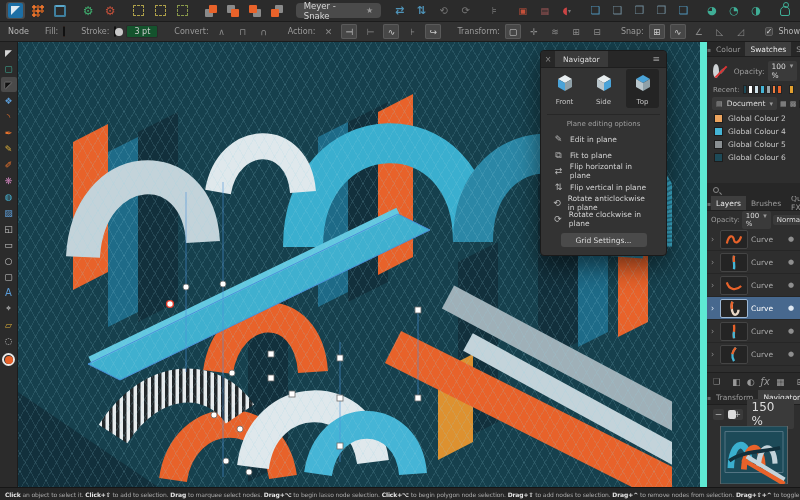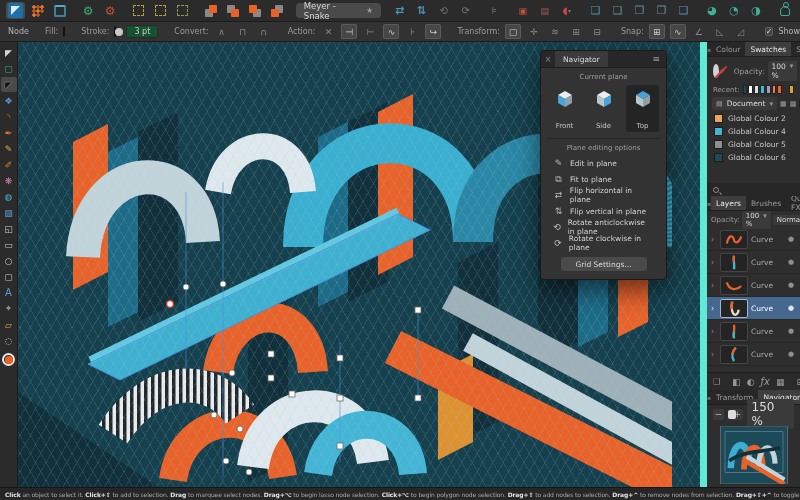--- a/index.html
+++ b/index.html
@@ -87,21 +87,21 @@
     border:1px solid #1a1a1a; border-radius:4px; box-shadow:0 10px 26px rgba(0,0,0,.55);
     z-index:5; color:#cfcfcf; }
   .iso-h { height:17px; background:#272727; border-bottom:1px solid #1e1e1e; display:flex;
     align-items:center; border-radius:4px 4px 0 0; font-size:7.5px; }
   .iso-h .cl { width:14px; text-align:center; color:#8a8a8a; font-size:8px; }
   .iso-h .tab { background:#3a3a3a; height:100%; display:flex; align-items:center; padding:0 8px; color:#ddd; }
   .iso-h .mn { margin-left:auto; padding:0 6px; color:#9a9a9a; font-size:9px; }
   .iso-sec { text-align:center; font-size:7px; color:#9f9f9f; padding:5px 0 3px; }
   .planes { display:flex; justify-content:center; gap:6px; padding:1px 4px 6px; }
   .plane { width:33px; padding:3px 0 2px; border-radius:3px; display:flex; flex-direction:column;
-    align-items:center; gap:14px; font-size:7px; color:#c5c5c5; }
+    align-items:center; gap:6px; font-size:7px; color:#c5c5c5; }
   .plane.on { background:#242424; }
   .iso-div { height:1px; background:#272727; margin:0 6px; }
   .iopt { display:flex; align-items:center; gap:6px; height:16px; padding:0 12px; font-size:7.5px; color:#d2d2d2; }
   .iopt .ig { width:11px; text-align:center; color:#b9b9b9; font-size:9px; }
   .gsbtn { margin:6px auto 8px; width:86px; height:14px; background:#4a4a4a; border-radius:3px;
     display:flex; align-items:center; justify-content:center; font-size:7.5px; color:#ddd; }
 
   
   .dock { width:100px; background:#2e2e2e; border-left:7px solid #5eead4; display:flex;
     flex-direction:column; font-size:8px; color:#bdbdbd; }
@@ -430,21 +430,20 @@
         </g>
         <circle cx="152" cy="262" r="3.4" fill="#ffffff" stroke="#e03a2a" stroke-width="1.4"></circle>
       </svg>
 
       <div class="iso">
         <div class="iso-h">
           <span class="cl">×</span>
           <span class="tab">Navigator</span>
           <span class="mn">≡</span>
         </div>
-        <div class="iso-sec">Current plane</div>
         <div class="planes">
           <div class="plane">
             <svg width="20" height="20" viewBox="0 0 20 20">
               <polygon points="10,3 17,7 10,11 3,7" fill="#e8eef0"></polygon>
               <polygon points="3,7 10,11 10,19 3,15" fill="#4aa3d8"></polygon>
               <polygon points="17,7 10,11 10,19 17,15" fill="#8fa0a8"></polygon>
             </svg>
             <span>Front</span>
           </div>
           <div class="plane">

